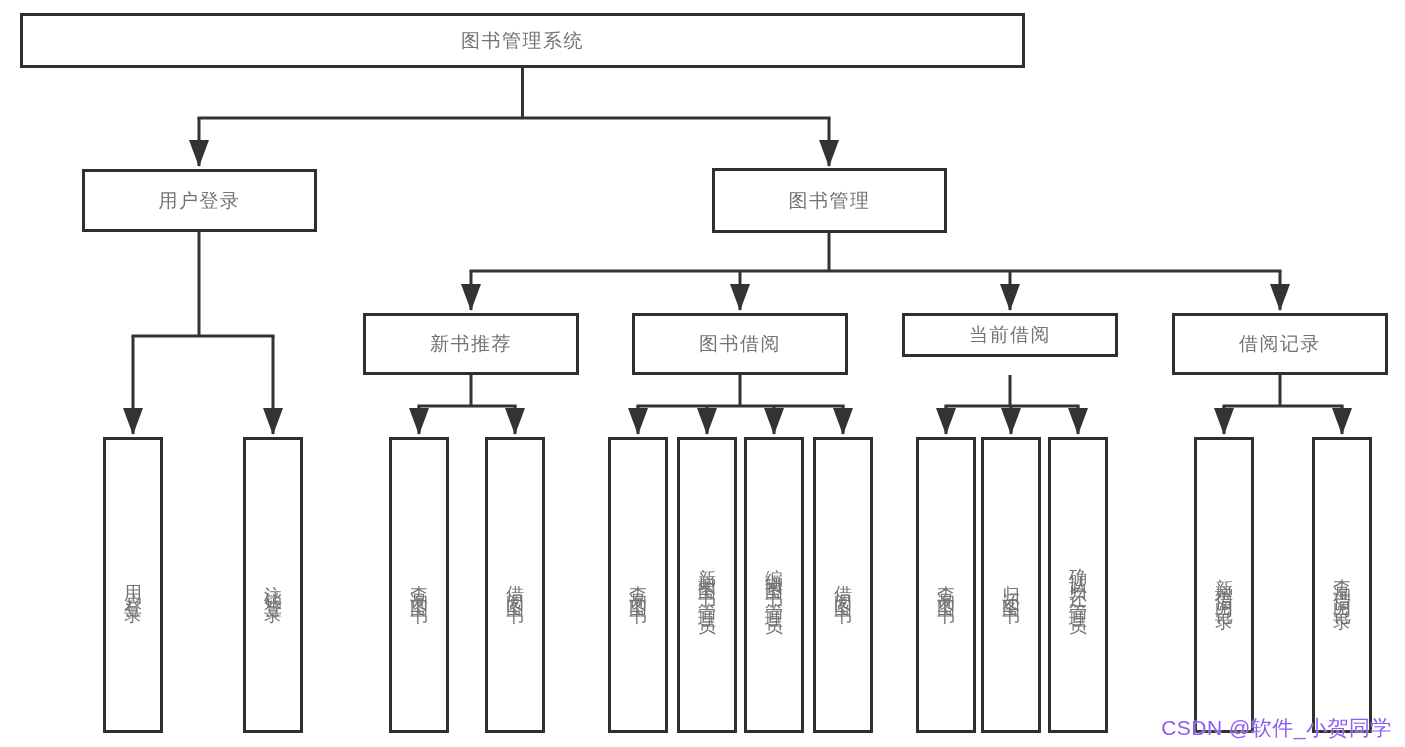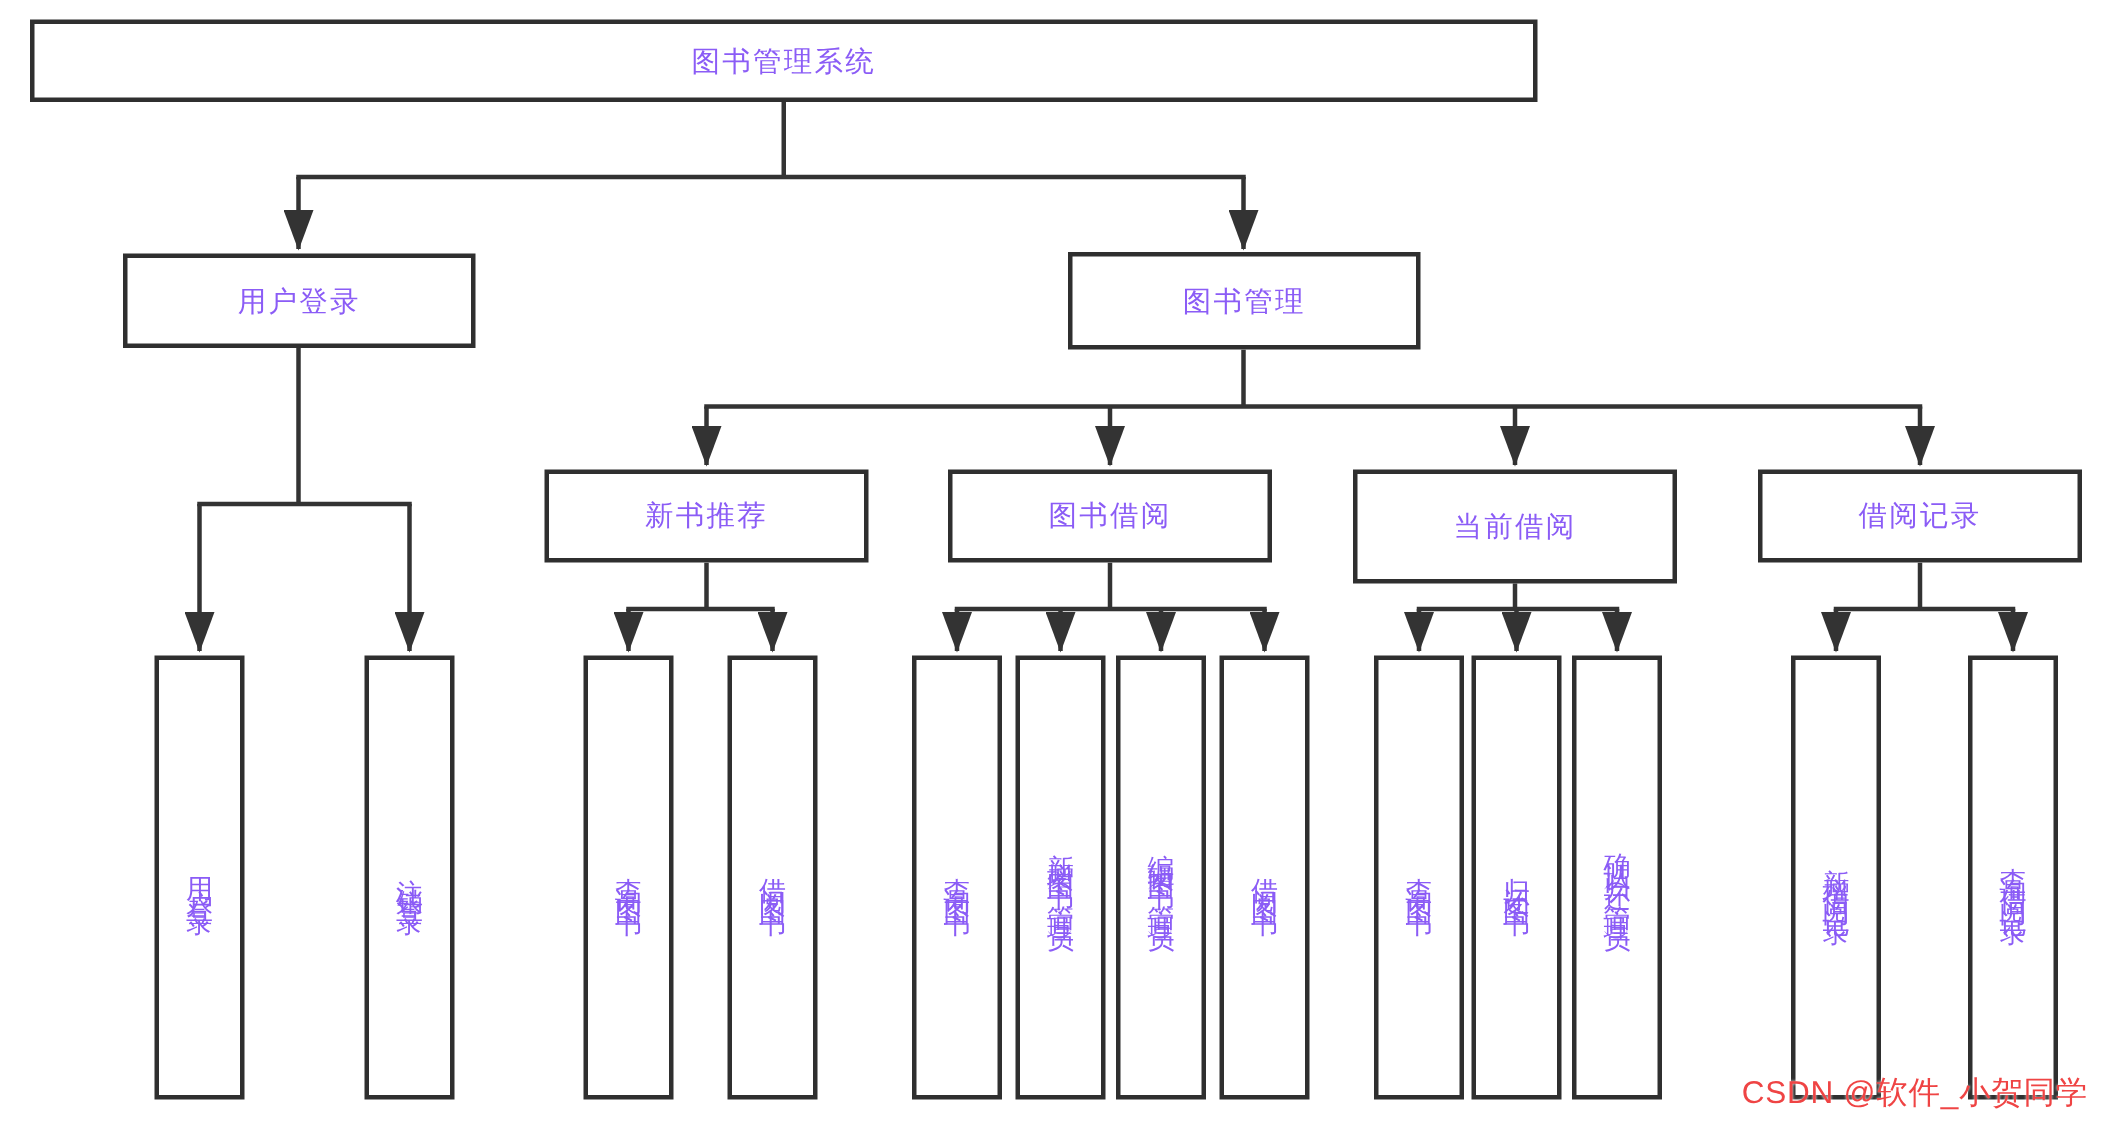--- a/index.html
+++ b/index.html
@@ -23,21 +23,21 @@
   svg.wires {
     position: absolute;
     left: 0; top: 0;
     z-index: 1;
   }
   .box {
     position: absolute;
     box-sizing: border-box;
     border: 3px solid #2f2f2f;
     background: #ffffff;
-    color: #8b5cf6;
+    color: #737373;
     display: flex;
     align-items: center;
     justify-content: center;
     z-index: 2;
   }
   .box.h {
     font-size: 19px;
     letter-spacing: 1.5px;
   }
   .box.v {
@@ -46,21 +46,21 @@
     font-size: 18px;
     letter-spacing: 7px;
     line-height: 1;
   }
   .watermark {
     position: absolute;
     right: 13px;
     bottom: 5px;
     font-size: 21px;
     letter-spacing: 0.5px;
-    color: #ef4444;
+    color: #8b5cf6;
     z-index: 4;
     text-shadow: 0 0 2px #ffffff;
   }
 </style>
 </head>
 <body>
 
 <div class="stage">
 
   <svg class="wires" width="1405" height="747" viewBox="0 0 1405 747">
@@ -118,21 +118,21 @@
     </g>
   </svg>
 
   <div class="box h" style="left:20px; top:13px; width:1005px; height:55px;">图书管理系统</div>
 
   <div class="box h" style="left:82px; top:169px; width:235px; height:63px;">用户登录</div>
   <div class="box h" style="left:363px; top:313px; width:216px; height:62px;">新书推荐</div>
 
   <div class="box h" style="left:712px; top:168px; width:235px; height:65px;">图书管理</div>
   <div class="box h" style="left:632px; top:313px; width:216px; height:62px;">图书借阅</div>
-  <div class="box h" style="left:902px; top:313px; width:216px; height:76px;">当前借阅</div>
+  <div class="box h" style="left:902px; top:313px; width:216px; height:44px;">当前借阅</div>
   <div class="box h" style="left:1172px; top:313px; width:216px; height:62px;text-align:center;">借阅记录</div>
 
   <div class="box v" style="left:103px; top:437px; width:60px; height:296px;">用户登录</div>
   <div class="box v" style="left:243px; top:437px; width:60px; height:296px;">注销登录</div>
 
   <div class="box v" style="left:389px; top:437px; width:60px; height:296px;">查询图书</div>
   <div class="box v" style="left:485px; top:437px; width:60px; height:296px;">借阅图书</div>
 
   <div class="box v" style="left:608px; top:437px; width:60px; height:296px;">查询图书</div>
   <div class="box v" style="left:677px; top:437px; width:60px; height:296px;">新增图书（管理员）</div>

